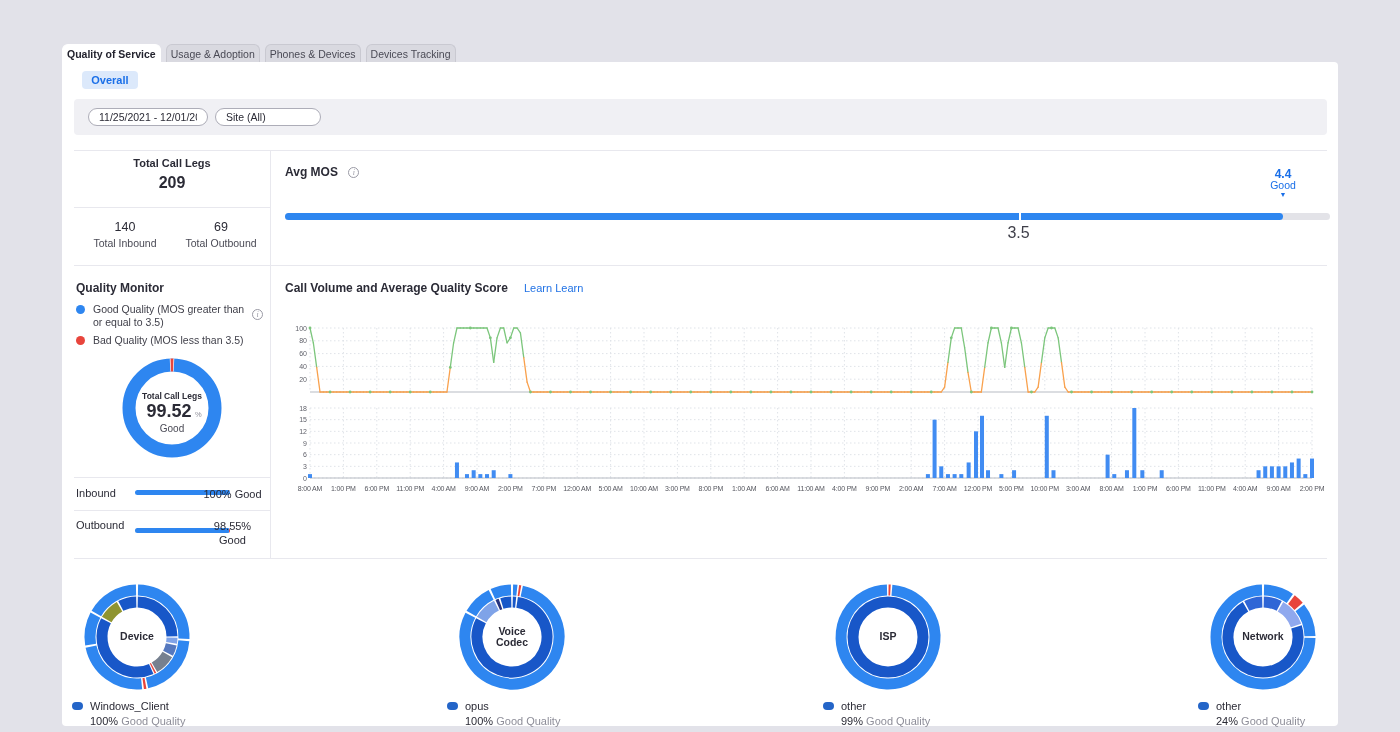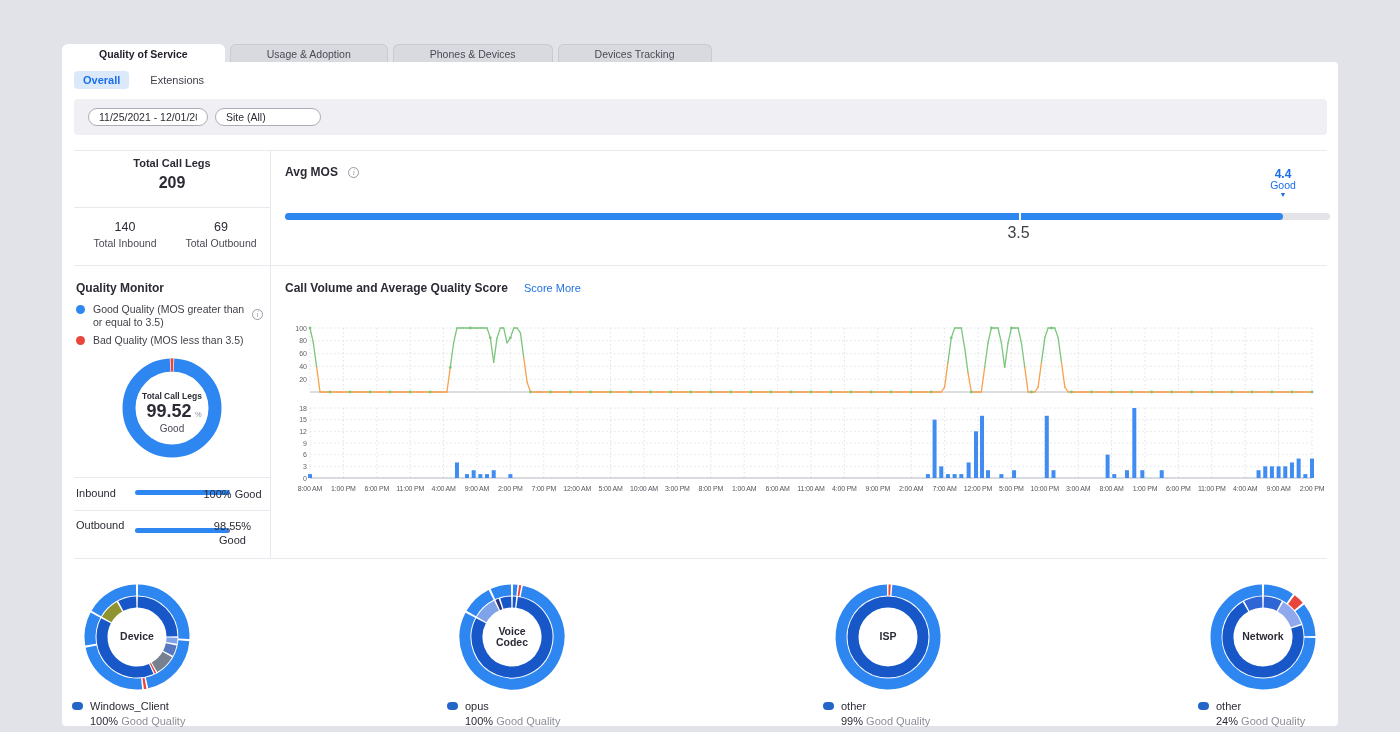--- a/index.html
+++ b/index.html
@@ -2,30 +2,30 @@
 <html><head>
 <meta charset="utf-8">
 <style>
   * { margin:0; padding:0; box-sizing:border-box; }
   html,body { width:1400px; height:732px; }
   body { font-family:"Liberation Sans", sans-serif; background:#E2E2E9; overflow:hidden; }
   .stage { position:relative; width:1400px; height:732px; }
 
   
   .tabs { position:absolute; left:62px; top:44px; display:flex; gap:5px; height:18px; }
-  .tab { height:18px; line-height:18px; padding:0 36px; font-size:10.5px; color:#4A4A55;
+  .tab { height:18px; line-height:18px; padding:0 4px; font-size:10.5px; color:#4A4A55;
          background:#D9D9E0; border:1px solid #C9C9D1; border-bottom:none;
          border-radius:6px 6px 0 0; cursor:pointer; white-space:nowrap; }
   .tab.active { background:#FFFFFF; border-color:#FFFFFF; color:#23232E; font-weight:bold; }
 
   
   .card { position:absolute; left:62px; top:62px; width:1276px; height:664px; background:#FFFFFF;
           border-radius:0 4px 4px 4px; }
 
-  .subtabs { position:absolute; left:12px; top:9px; display:flex; gap:12px; align-items:center; }
+  .subtabs { position:absolute; left:12px; top:9px; display:flex; gap:12px; align-items:center;flex-direction:column; }
   .subtab { font-size:11px; color:#3F3F49; padding:3px 9px; border-radius:4px; cursor:pointer; }
   .subtab.active { background:#DCE9FB; color:#1A6FE8; font-weight:bold; }
 
   .filterbar { position:absolute; left:12px; top:37px; width:1253px; height:36px; background:#F0F0F4;
                border-radius:4px; display:flex; align-items:center; padding:0 14px; gap:7px; }
   .pill-input { height:18px; border:1px solid #ADADB8; border-radius:9px; background:#fff;
                 font-family:"Liberation Sans",sans-serif; font-size:10.5px; color:#2B2B36; padding:0 10px; outline:none; }
 
   .divider-h { position:absolute; background:#E8E8EE; height:1px; }
   .divider-v { position:absolute; background:#E8E8EE; width:1px; }
@@ -170,21 +170,21 @@
 
     <div class="qm-row-label" style="top:457px;">Outbound</div>
     <div class="mini-bar" style="top:466px;">
       <div class="mini-good" id="outGood" style="width: 98.55%;"></div>
       <div class="mini-bad" id="outBad" style="width: 1.45%;"></div>
     </div>
     <div class="qm-row-value" style="top:457px;">98.55% Good</div>
 
     <div style="position:absolute; left:223px; top:219px; display:flex; gap:16px; align-items:baseline;">
       <span class="sec-title">Call Volume and Average Quality Score</span>
-      <span class="link">Score More</span>
+      <span class="link">Learn Learn</span>
     </div>
 
     <svg id="volumeChart" width="1050" height="180" style="position:absolute; left:218px; top:258px;">
         <line x1="30" y1="8" x2="30" y2="72" class="grid"></line>
         <line x1="30" y1="88" x2="30" y2="158" class="grid"></line>
         <text x="30" y="171" text-anchor="middle" class="xlab">8:00 AM</text>
         <line x1="63.4" y1="8" x2="63.4" y2="72" class="grid"></line>
         <line x1="63.4" y1="88" x2="63.4" y2="158" class="grid"></line>
         <text x="63.4" y="171" text-anchor="middle" class="xlab">1:00 PM</text>
         <line x1="96.8" y1="8" x2="96.8" y2="72" class="grid"></line>

